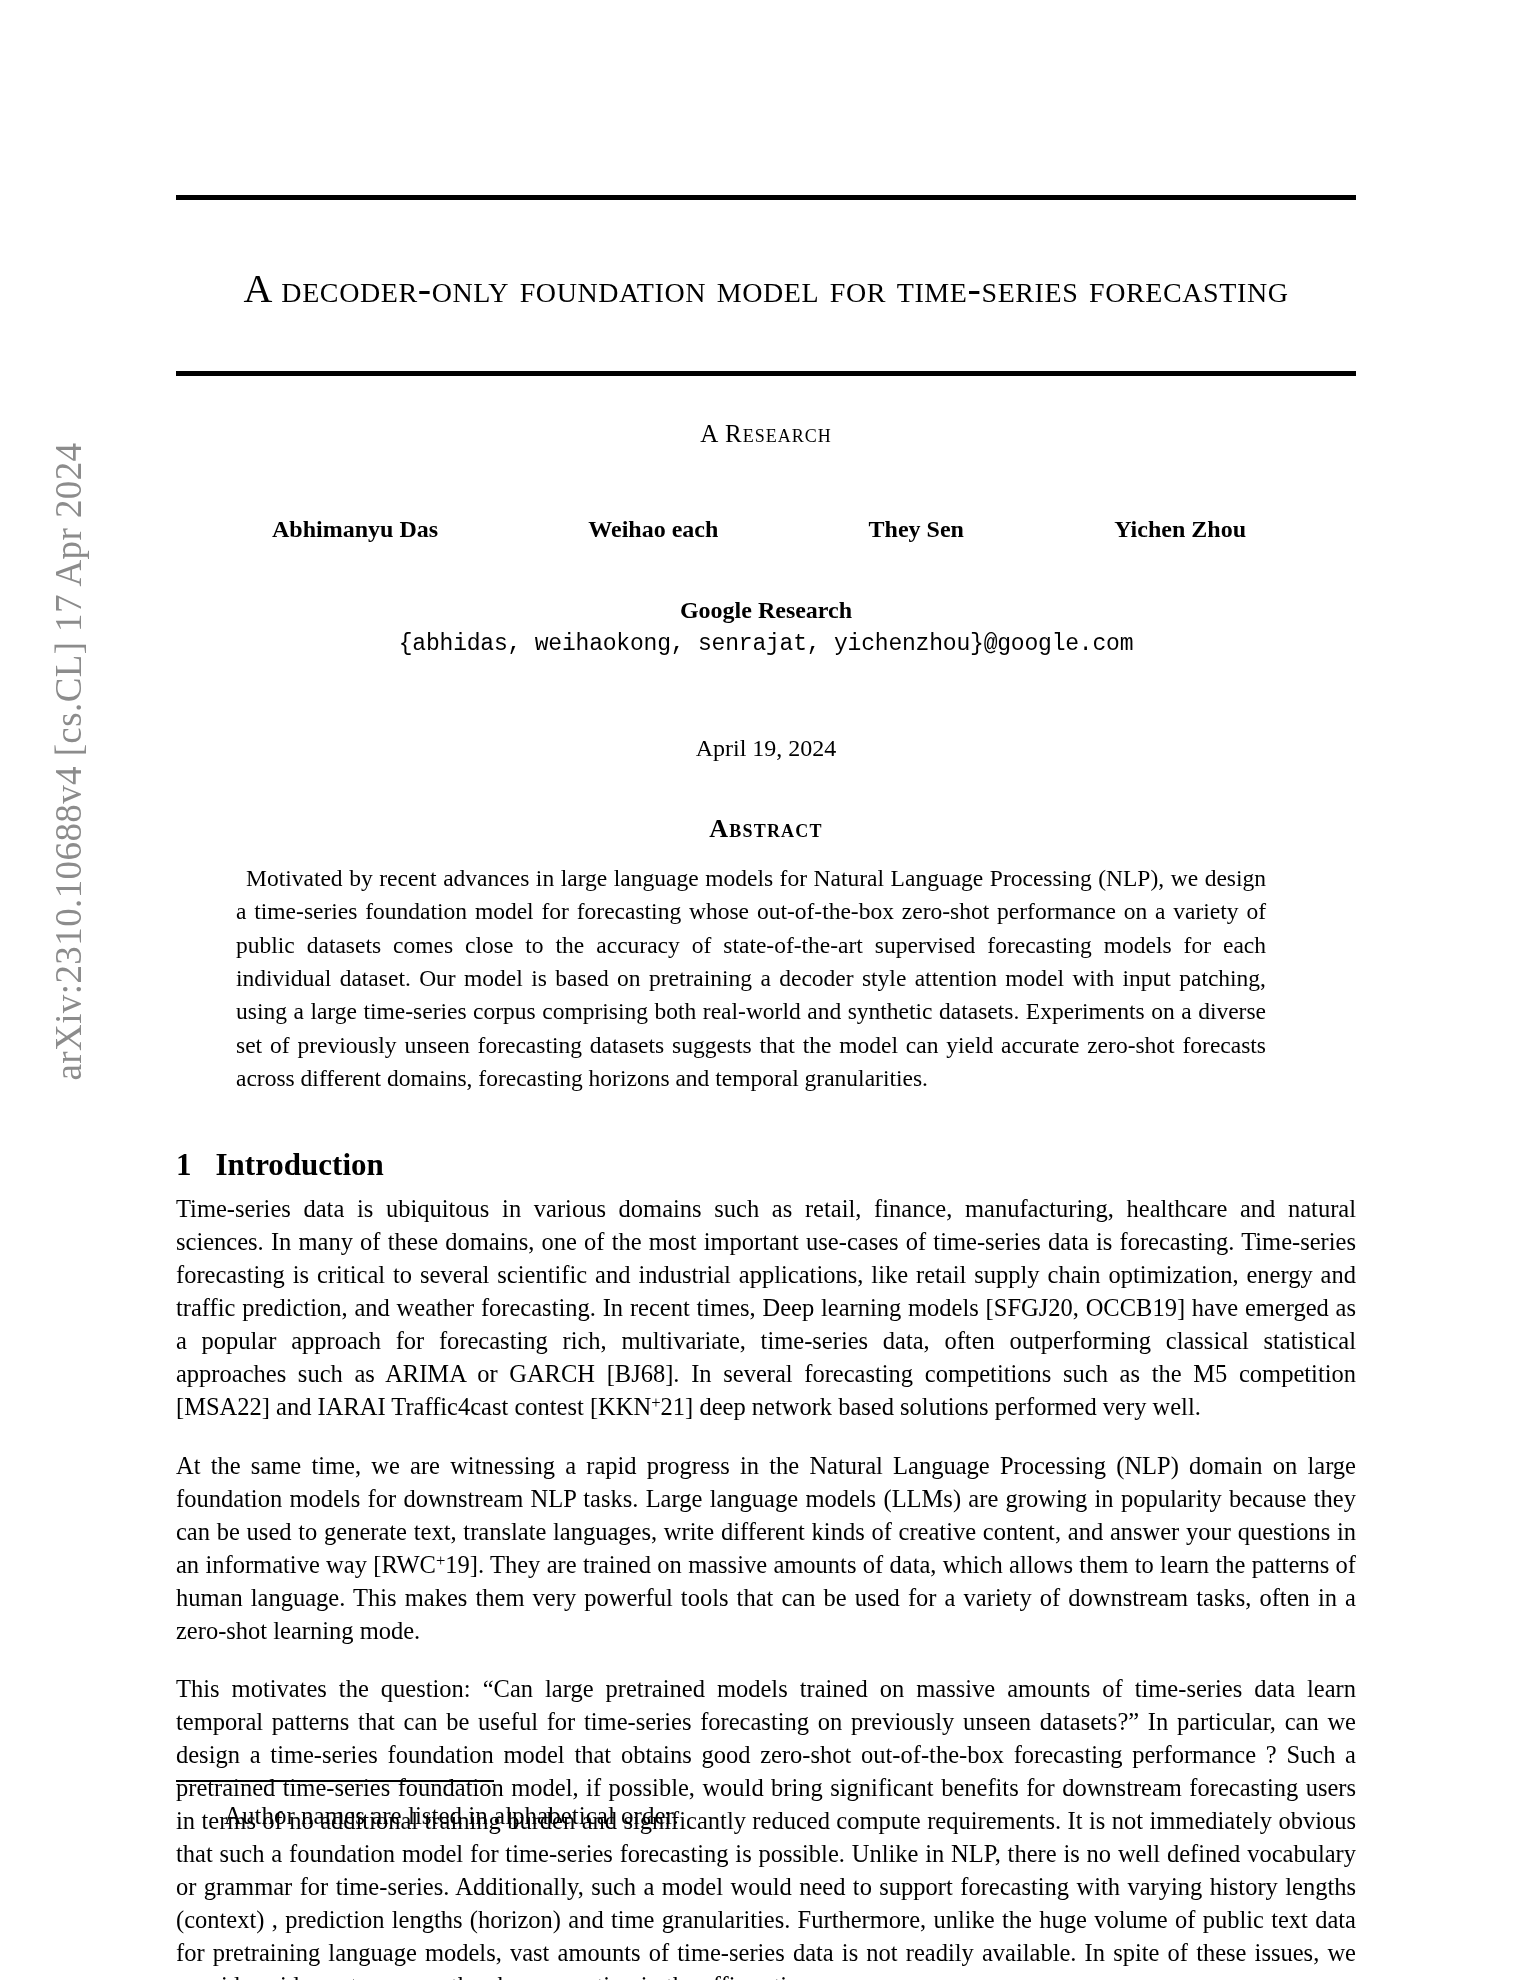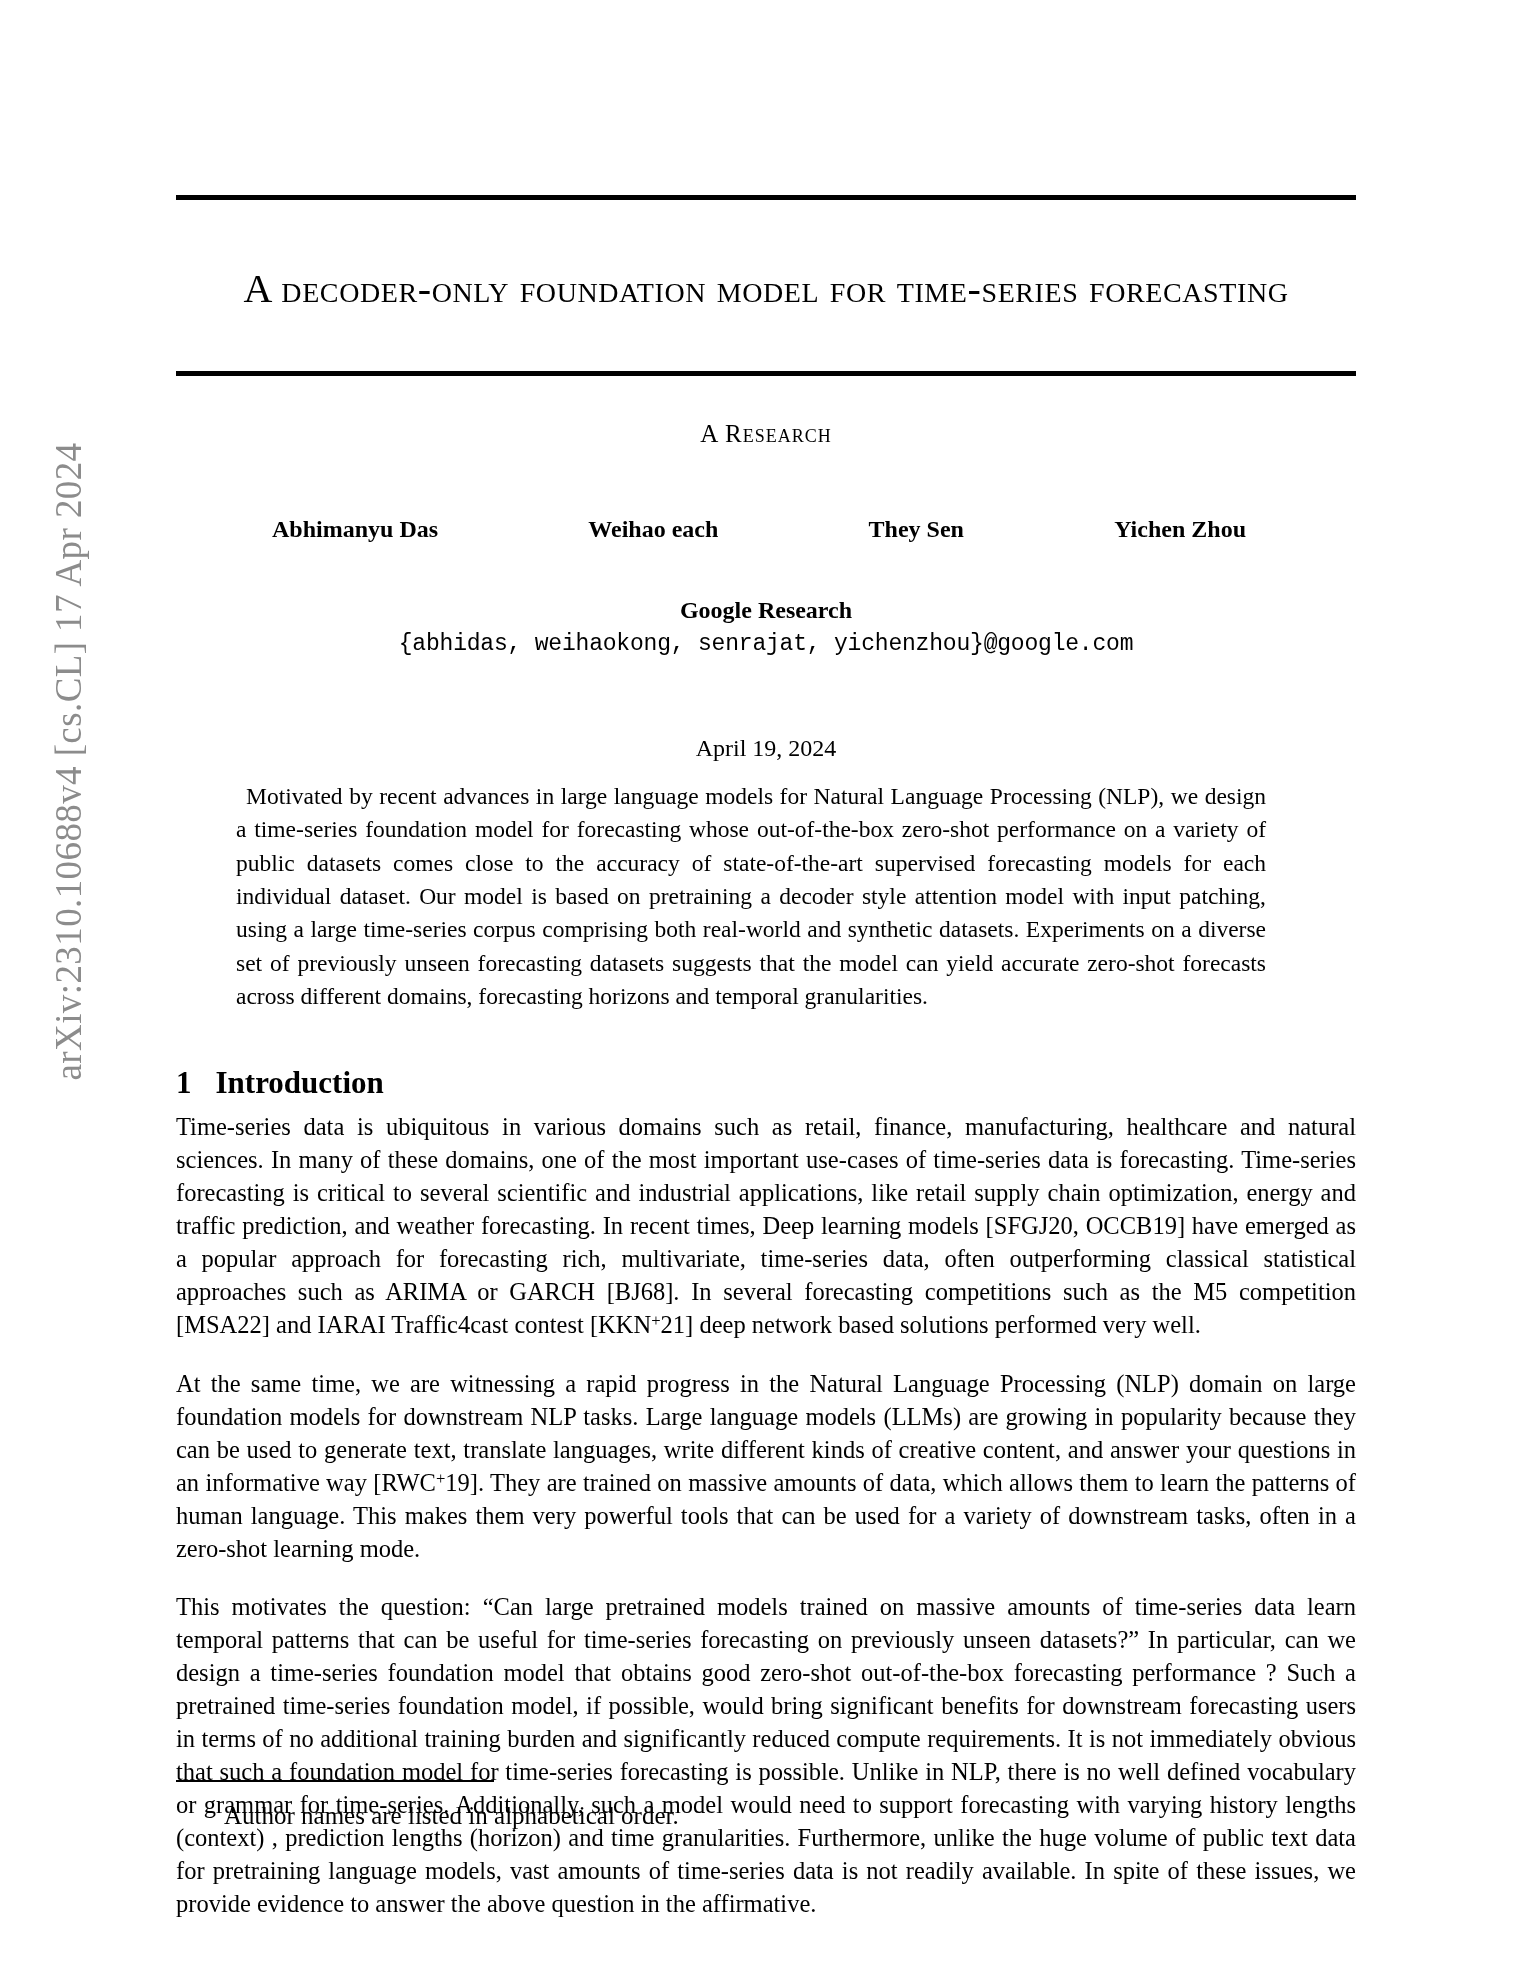--- a/index.html
+++ b/index.html
@@ -176,20 +176,21 @@
       <div class="author">They Sen</div>
       <div class="author">Yichen Zhou</div>
     </div>
 
     <div class="affiliation">Google Research</div>
 
     <div class="emails">{abhidas, weihaokong, senrajat, yichenzhou}@google.com</div>
 
     <div class="date">April 19, 2024</div>
 
+    <div class="abstract-head">Abstract</div>
 
     <div class="abstract-body">
       <span class="indent-first">Motivated by recent advances in large language models for Natural Language Processing (NLP), we design a time-series foundation model for forecasting whose out-of-the-box zero-shot performance on a variety of public datasets comes close to the accuracy of state-of-the-art supervised forecasting models for each individual dataset. Our model is based on pretraining a decoder style attention model with input patching, using a large time-series corpus comprising both real-world and synthetic datasets. Experiments on a diverse set of previously unseen forecasting datasets suggests that the model can yield accurate zero-shot forecasts across different domains, forecasting horizons and temporal granularities.</span>
     </div>
 
     <div class="section-head">
       <span class="num">1</span><span>Introduction</span>
     </div>
 
     <p class="para">Time-series data is ubiquitous in various domains such as retail, finance, manufacturing, healthcare and natural sciences. In many of these domains, one of the most important use-cases of time-series data is forecasting. Time-series forecasting is critical to several scientific and industrial applications, like retail supply chain optimization, energy and traffic prediction, and weather forecasting. In recent times, Deep learning models [SFGJ20, OCCB19] have emerged as a popular approach for forecasting rich, multivariate, time-series data, often outperforming classical statistical approaches such as ARIMA or GARCH [BJ68]. In several forecasting competitions such as the M5 competition [MSA22] and IARAI Traffic4cast contest [KKN<sup class="cite">+</sup>21] deep network based solutions performed very well.</p>

